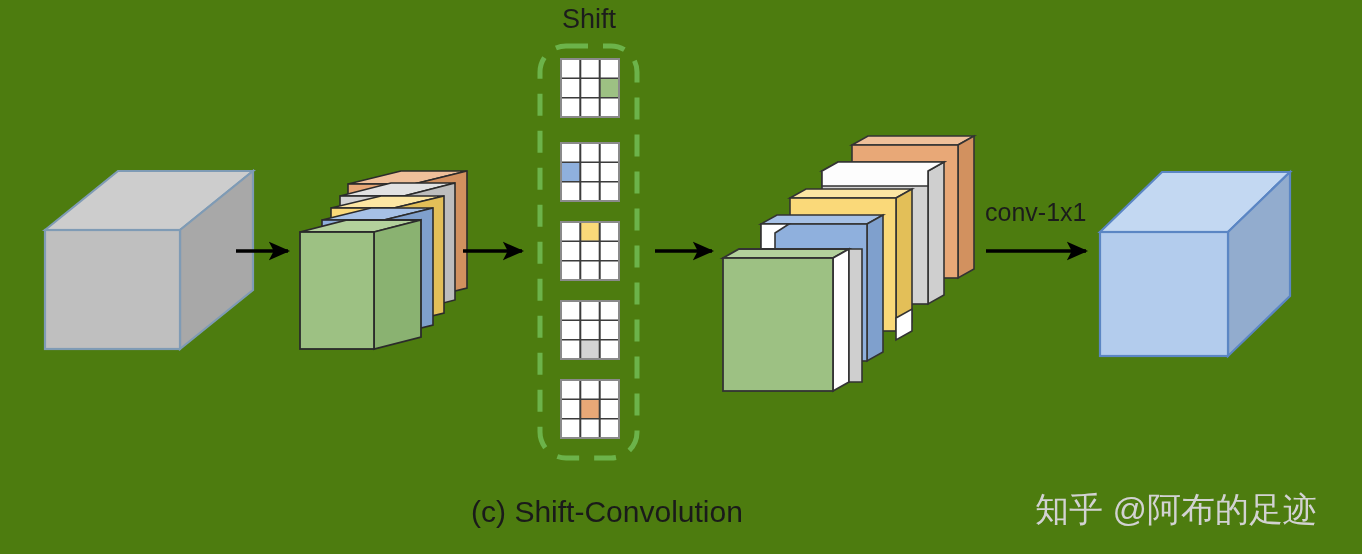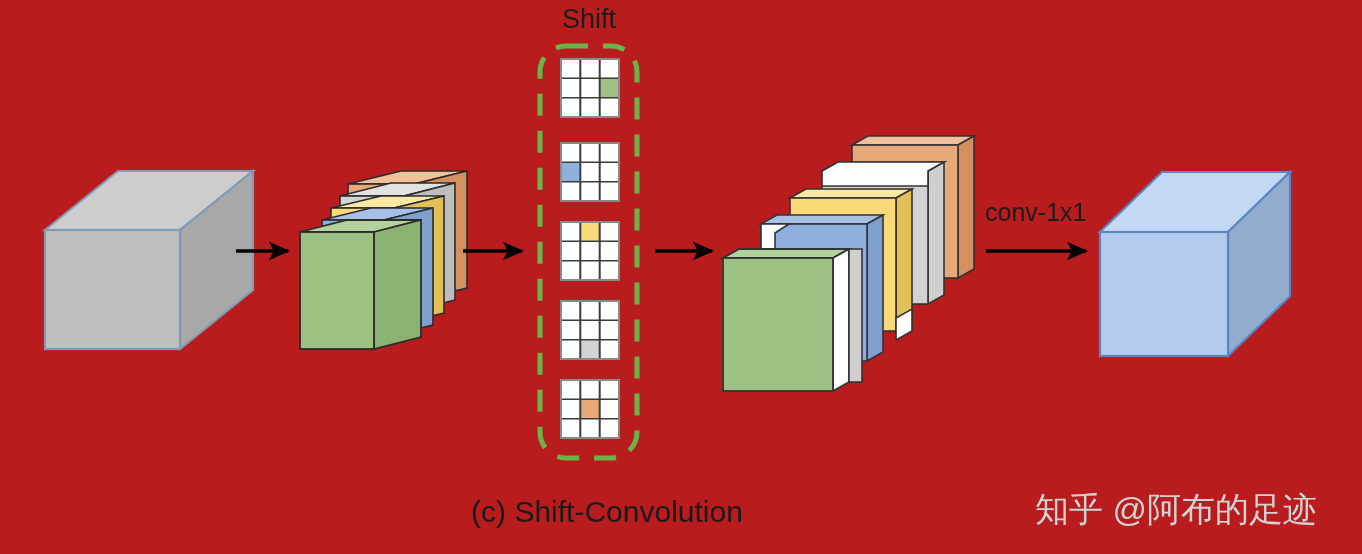--- a/index.html
+++ b/index.html
@@ -11,21 +11,21 @@
   body {
     font-family: "Liberation Sans", sans-serif;
     width: 1362px;
     height: 554px;
     overflow: hidden;
   }
   #canvas {
     position: relative;
     width: 1362px;
     height: 554px;
-    background: #b91c1c;
+    background: #4d7c0f;
   }
   #figure-svg {
     position: absolute;
     left: 0;
     top: 0;
     width: 1362px;
     height: 554px;
   }
   .txt-shift {
     font-family: "Liberation Sans", sans-serif;

